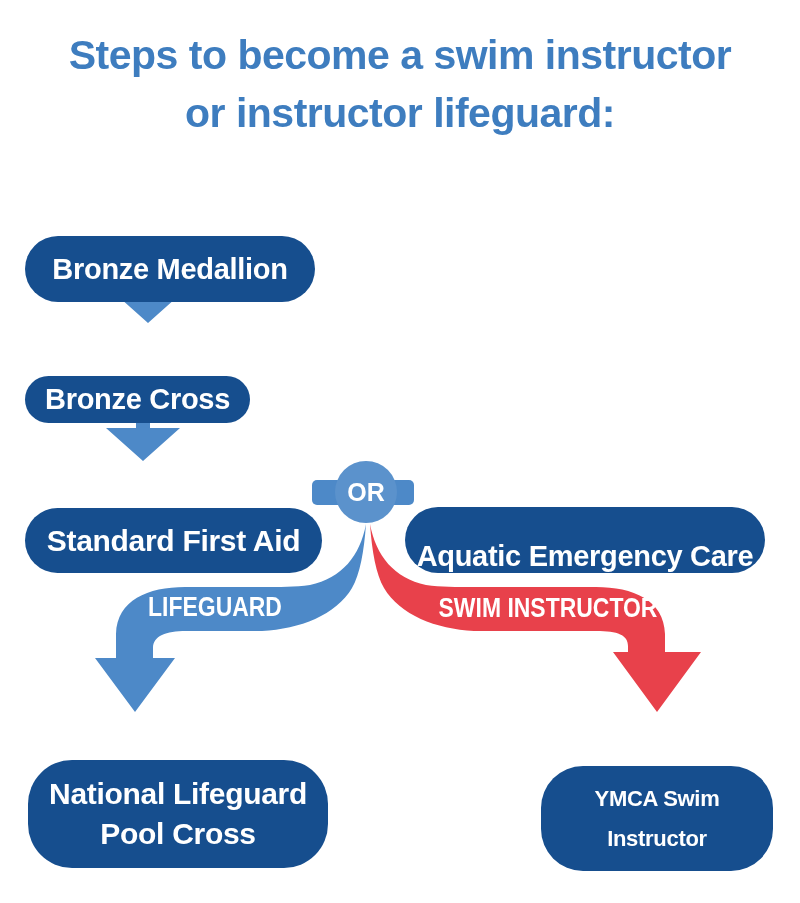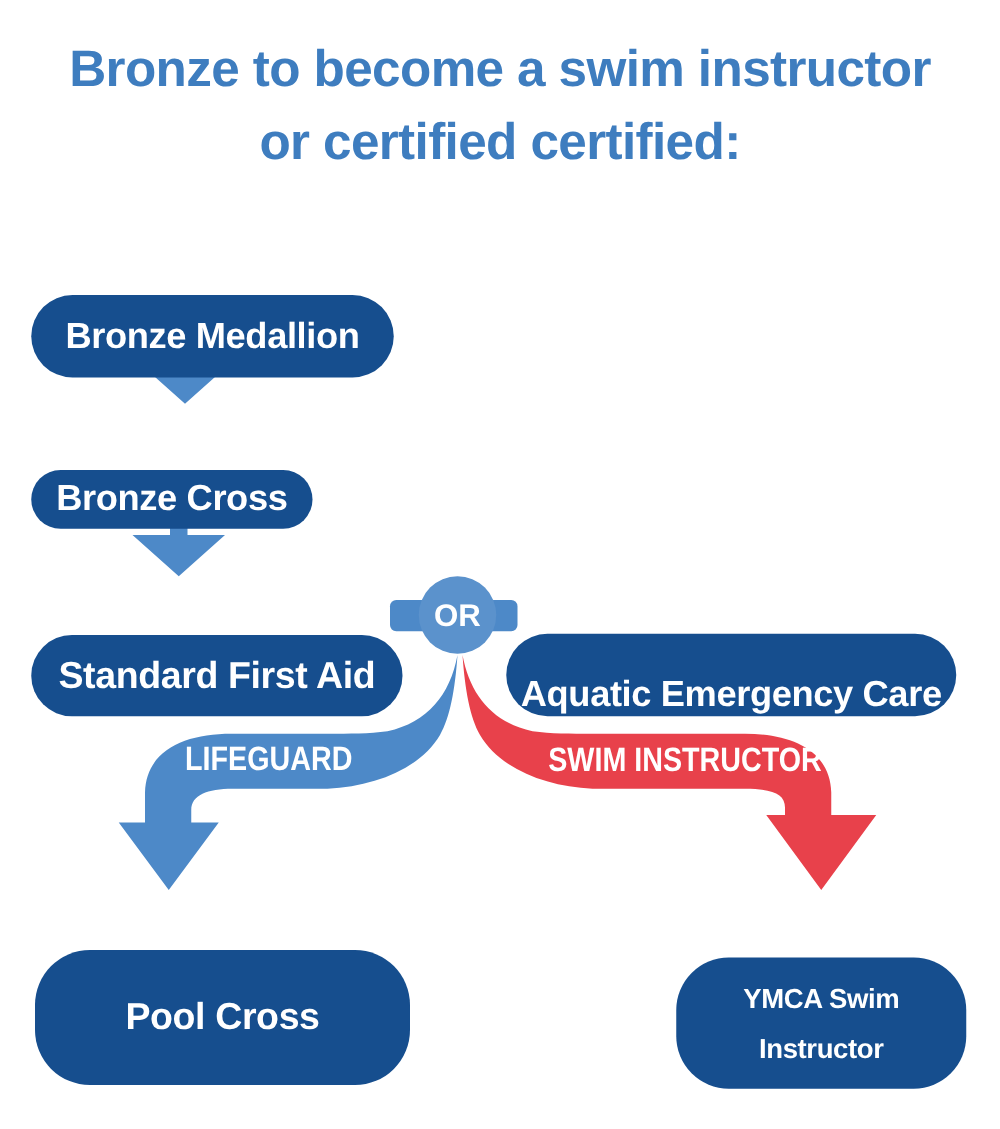--- a/index.html
+++ b/index.html
@@ -67,41 +67,42 @@
          C 628 635 618 631 596 631
          L 474 631
          C 436 629 400 615 384 588
          C 376 574 372 552 370 524 Z" fill="#E8414B"></path>
 
     <circle cx="366" cy="492" r="31" fill="#5B92CC"></circle>
     <text class="or-text" x="366" y="501" text-anchor="middle">OR</text>
   </svg>
 
   <div class="title">
-    <div>Bronze to become a swim instructor</div>
-    <div>or certified certified:</div>
+    <div>Steps to become a swim instructor</div>
+    <div>or instructor lifeguard:</div>
   </div>
 
   <div class="node n-bronze-medallion">
     <span class="line">Bronze Medallion</span>
   </div>
 
   <div class="node n-bronze-cross">
     <span class="line">Bronze Cross</span>
   </div>
 
   <div class="node n-standard-first-aid">
     <span class="line">Standard First Aid</span>
   </div>
 
   <div class="node n-aquatic">
     <span class="line">Aquatic Emergency Care</span>
   </div>
 
   <div class="node n-national">
+    <span class="line">National Lifeguard</span>
     <span class="line">Pool Cross</span>
   </div>
 
   <div class="node n-ymca">
     <span class="line">YMCA Swim</span>
     <span class="line">Instructor</span>
   </div>
 
   <div class="ribbon-label lbl-lifeguard">LIFEGUARD</div>
   <div class="ribbon-label lbl-swim-instructor">SWIM INSTRUCTOR</div>

